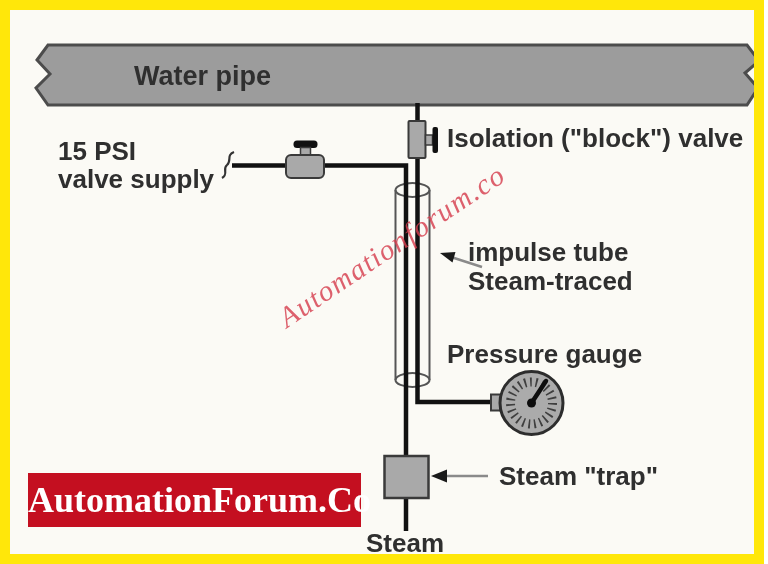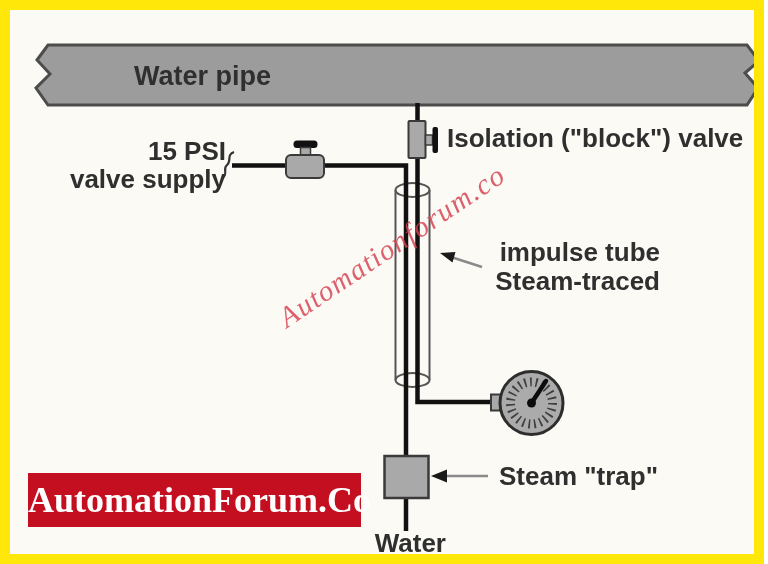--- a/index.html
+++ b/index.html
@@ -6,21 +6,21 @@
   .frame{
     position:relative;width:764px;height:564px;box-sizing:border-box;
     border:10px solid #ffe70a;background:#fbfaf5;overflow:hidden;
     font-family:"Liberation Sans",sans-serif;
   }
   .diagram-svg{position:absolute;left:0;top:0;width:768px;height:564px;}
   .lbl{
     position:absolute;color:#2f2f2f;font-weight:700;font-size:26px;
     line-height:28px;white-space:nowrap;
   }
-  .lbl.center{text-align:right;}
+  .lbl.center{text-align:left;}
   .watermark{
     position:absolute;left:382px;top:236px;
     transform:translate(-50%,-50%) rotate(-34deg);
     font-family:"Liberation Serif",serif;font-style:italic;font-size:29px;
     color:rgba(214,62,78,0.82);letter-spacing:1.5px;white-space:nowrap;
   }
   .banner{
     position:absolute;left:18px;top:463px;width:333px;height:54px;
     background:#c40f20;color:#ffffff;text-align:center;line-height:54px;
     font-family:"Liberation Serif",serif;font-weight:700;font-size:36px;
@@ -91,22 +91,23 @@
   <div class="lbl center" style="left:48px;top:127px;width:168px;">
     <div>15 PSI</div>
     <div>valve supply</div>
   </div>
 
   <div class="lbl center" style="left:458px;top:228px;width:192px;line-height:29px;">
     <div>impulse tube</div>
     <div>Steam-traced</div>
   </div>
 
+  <div class="lbl" style="left:437px;top:330px;">Pressure gauge</div>
 
   <div class="lbl" style="left:489px;top:452px;">Steam "trap"</div>
 
-  <div class="lbl center" style="left:356px;top:519px;width:80px;">Water</div>
+  <div class="lbl center" style="left:356px;top:519px;width:80px;">Steam</div>
 
   <div class="watermark">Automationforum.co</div>
 
   <div class="banner">AutomationForum.Co</div>
 
 </div>
 
 </body></html>

